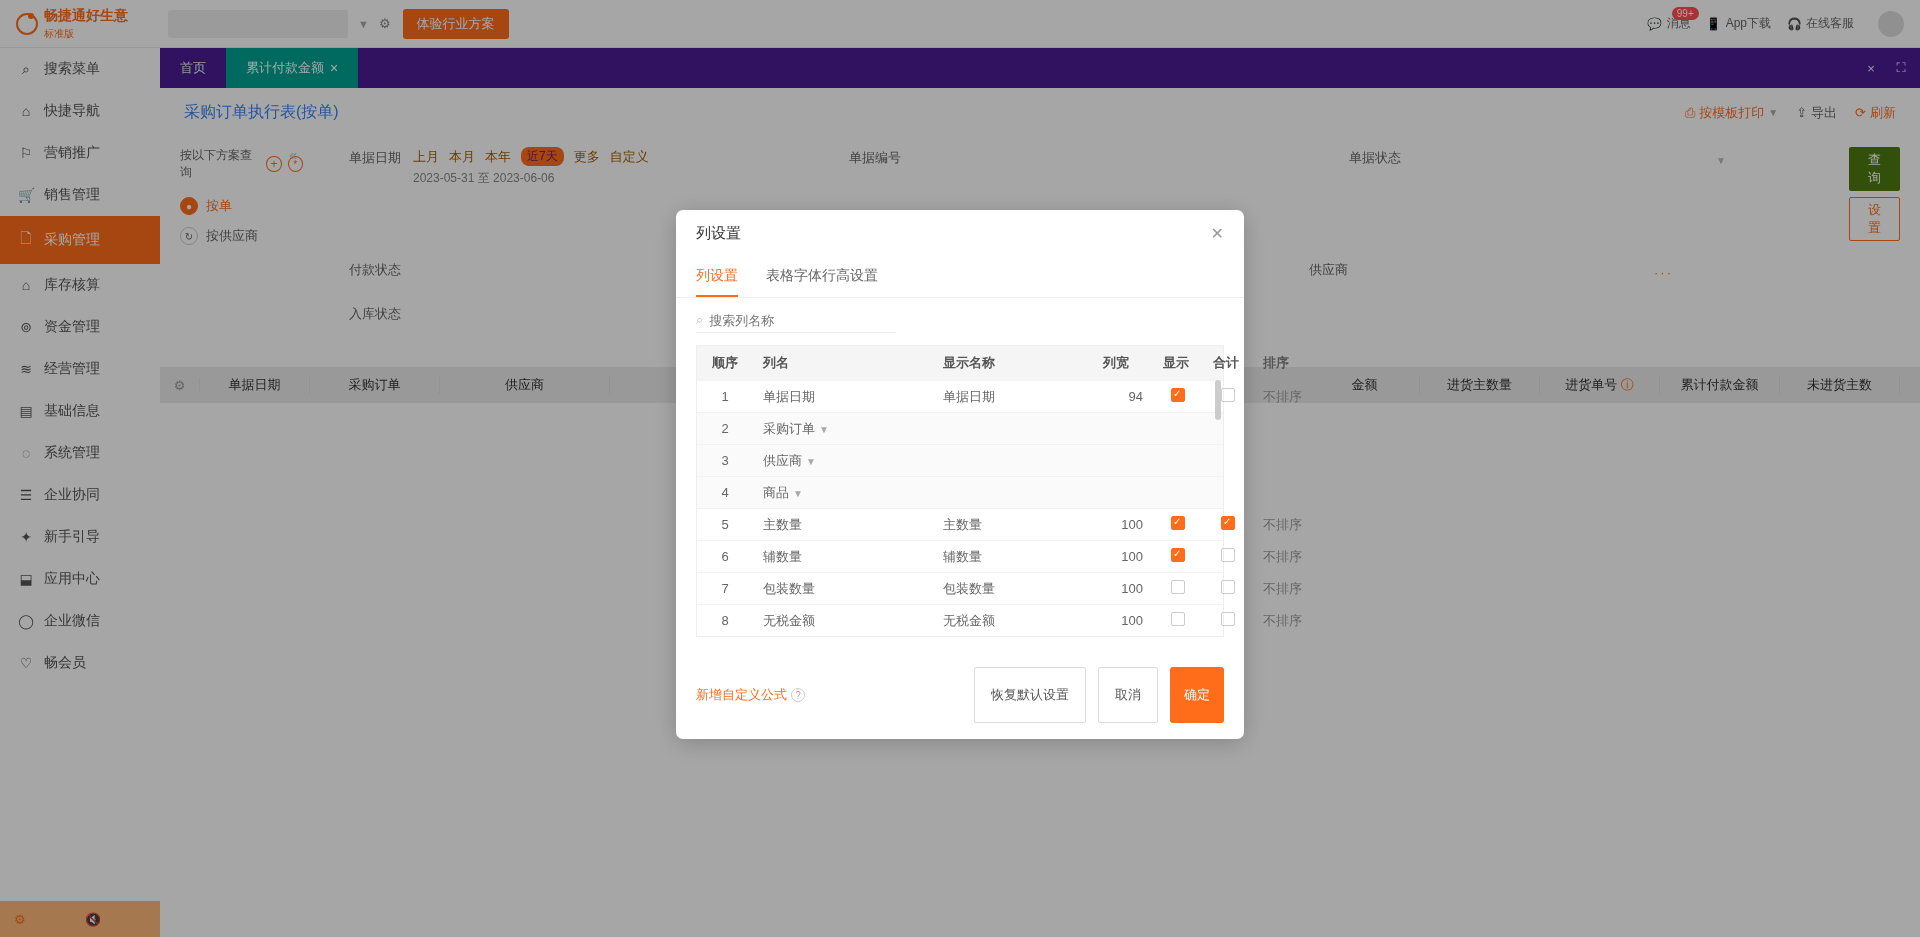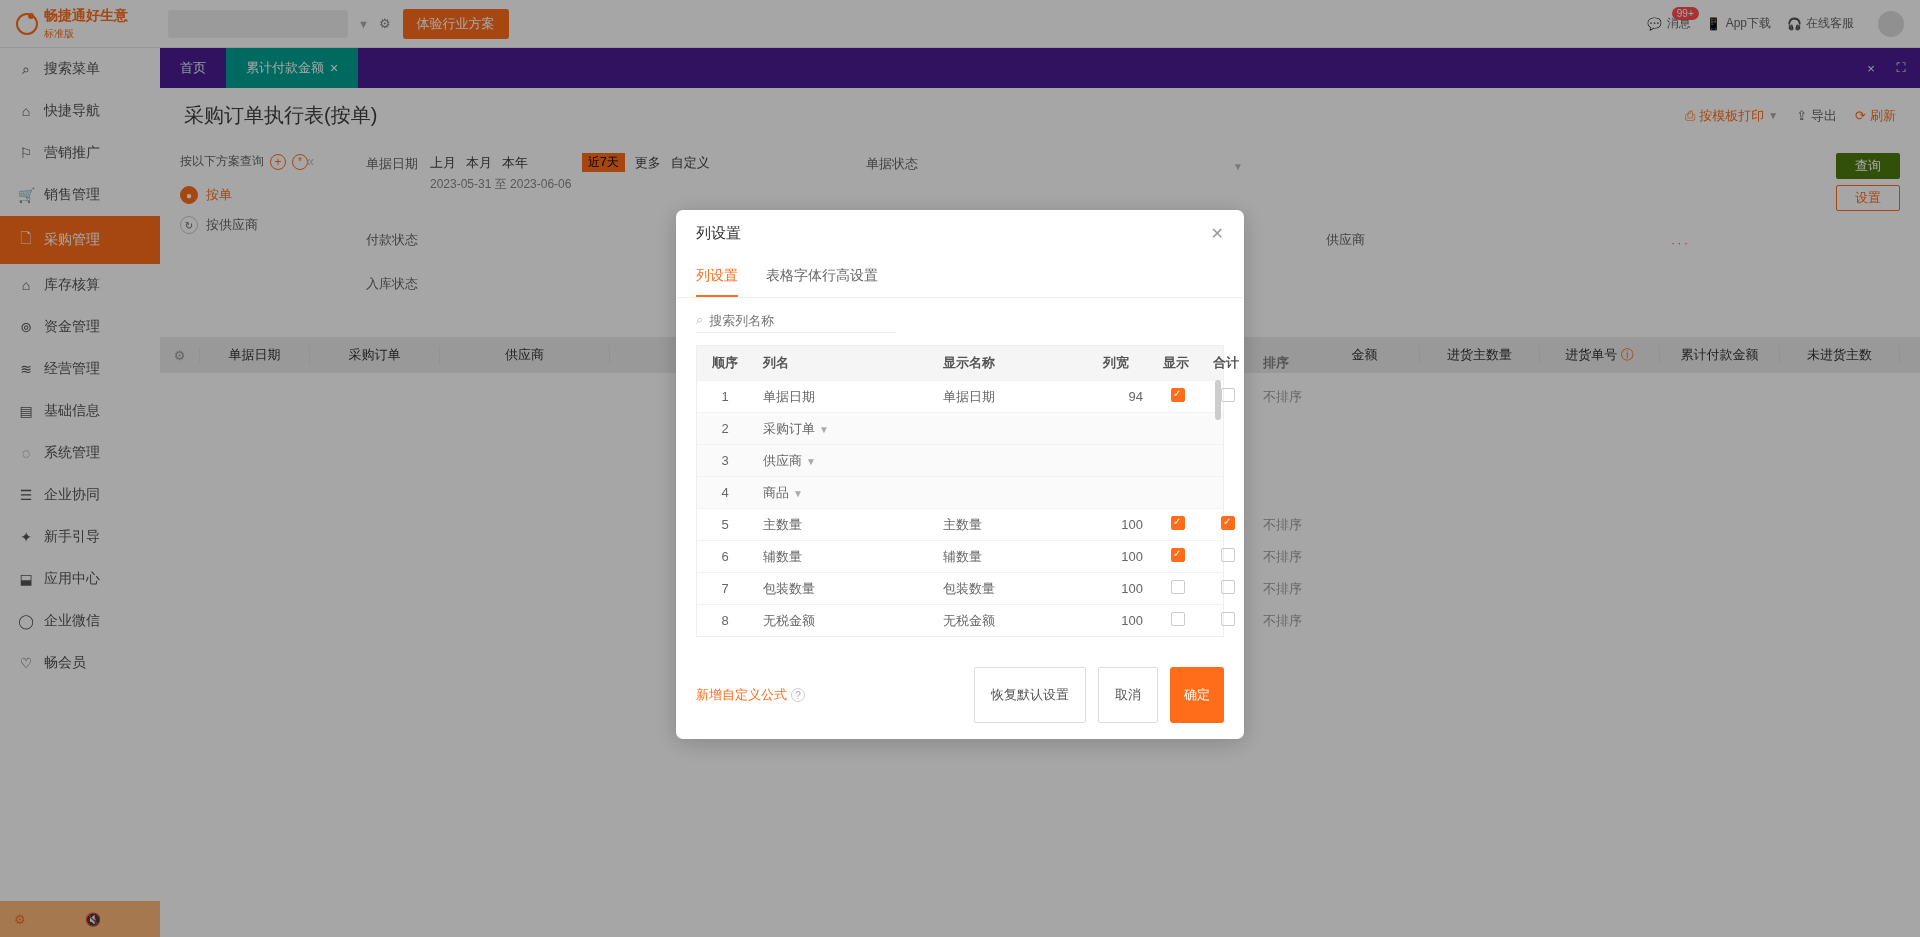--- a/index.html
+++ b/index.html
@@ -37,21 +37,21 @@
 .tabs { height: 40px; background: #4c1d95; display: flex; align-items: center; }
 .tab { padding: 0 20px; height: 100%; display: flex; align-items:center; gap: 6px; color: #d9f2ef; cursor:pointer; font-size: 13px; }
 .tab.active { background: #00a394; color: #fff; }
 .tab-close { font-size: 14px; }
 .tabs-right { margin-left:auto; display:flex; gap:8px; padding-right: 8px; }
 .tabs-right span { width:22px; height:22px; display:flex; align-items:center; justify-content:center; color:#d9f2ef; cursor:pointer; }
 
 
 .page { flex:1; background:#fff; margin:0; display:flex; flex-direction:column; overflow:hidden; }
 .page-head { display:flex; align-items:center; padding: 14px 24px; }
-.page-title { font-size: 20px; color:#404040; font-weight: 500; }
+.page-title { font-size: 16px; color:#3b82f6; font-weight: 500; }
 .page-actions { margin-left:auto; display:flex; gap:18px; align-items:center; color:#ff6d1b; font-size:13px; }
 .pa-item { cursor:pointer; display:flex; align-items:center; gap:4px; }
 .pa-item.gray { color: #666; }
 
 
 .filter-wrap { display:flex;gap:26px; }
 .filter-side { width: 160px; padding: 10px 0 10px 20px; border-right: 0; position: relative; }
 .fs-head { font-size: 12px; color:#666; display:flex; align-items:center; gap:6px; }
 .fs-add { color:#ff6d1b; border:1px solid #ff6d1b; width:16px; height:16px; border-radius:50%; display:inline-flex; align-items:center; justify-content:center; font-size:12px; }
 .fs-gear { color:#ff6d1b; border:1px solid #ff6d1b; width:16px; height:16px; border-radius:50%; display:inline-flex; align-items:center; justify-content:center; font-size:10px; }
@@ -60,22 +60,22 @@
 .fs-item { display:flex; align-items:center; gap:8px; padding: 6px 0; color:#666; cursor:pointer; font-size: 13px; }
 .fs-item.active { color:#ff6d1b; }
 .fs-dot { width:18px; height:18px; border-radius:50%; border:1px solid #ccc; display:inline-flex; align-items:center; justify-content:center; font-size:10px; }
 .fs-item.active .fs-dot { background:#ff6d1b; border-color:#ff6d1b; color:#fff; }
 
 .filters { flex:1; padding: 10px 20px; }
 .filter-row { display:flex; gap: 40px; margin-bottom: 18px; }
 .filter-group { display:flex; align-items:flex-start; gap:12px; min-width: 460px; }
 .filter-label { color:#666; font-size: 13px; padding-top: 2px; }
 .date-opts { display:flex; gap:10px; align-items:center; }
-.date-opt { color:#404040; cursor:pointer; }
-.date-opt.active { background:#ff6d1b; color:#000000; padding:1px 6px; border-radius:0; font-size:12px;margin-left:44px; }
+.date-opt { color:#a16207; cursor:pointer; }
+.date-opt.active { background:#ff6d1b; color:#701a75; padding:1px 6px; border-radius:8px; font-size:12px; }
 .date-range { color:#888; font-size:12px; margin-top:4px; }
 .filter-select { width: 320px; height: 26px; border:1px solid transparent; display:flex; align-items:center; justify-content:flex-end; padding:0 6px; color:#ccc; }
 .more-dots { color:#ff6d1b; letter-spacing:2px; }
 .filter-actions { display:flex; flex-direction:column; gap:6px; margin-left:auto; }
 .btn-primary { background:#4d7c0f; color:#fff; border:none; padding:4px 18px; border-radius:2px; cursor:pointer; font-size:13px; }
 .btn-outline { background:#fff; color:#ff6d1b; border:1px solid #ff6d1b; padding:3px 18px; border-radius:2px; cursor:pointer; font-size:13px; }
 
 
 .data-table { flex:1; overflow: hidden; padding: 10px 0 0 0; }
 .dthead { display:flex; background:#ececec; height: 36px; align-items:center; font-size:13px; color:#333; }
@@ -283,20 +283,24 @@
                       <span class="date-opt">本月</span>
                       <span class="date-opt">本年</span>
                       <span class="date-opt active">近7天</span>
                       <span class="date-opt">更多</span>
                       <span class="date-opt">自定义</span>
                     </div>
                   <div class="date-range">2023-05-31 至 2023-06-06</div>
                 </div>
               </div>
               <div class="filter-group">
+                <div class="filter-label">单据编号</div>
+                <div class="filter-select"></div>
+              </div>
+              <div class="filter-group">
                 <div class="filter-label">单据状态</div>
                 <div class="filter-select">
                     <span style="color:#bbb;font-size:10px;">▼</span>
                   </div>
               </div>
               <div class="filter-actions">
                 <button class="btn-primary">查询</button>
                 <button class="btn-outline">设置</button>
               </div>
             </div>

